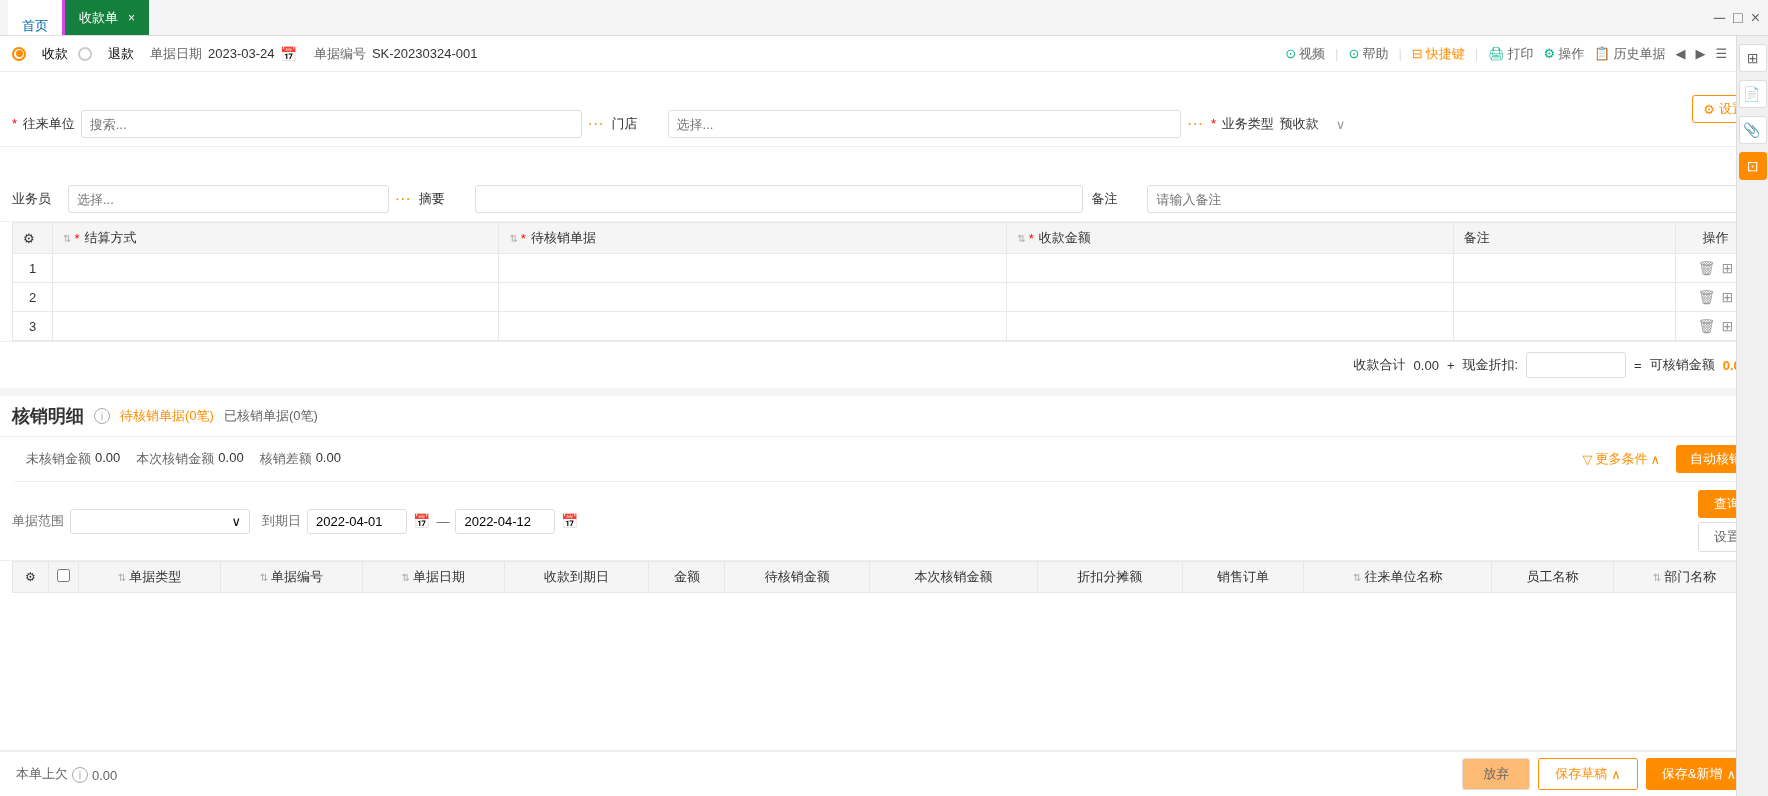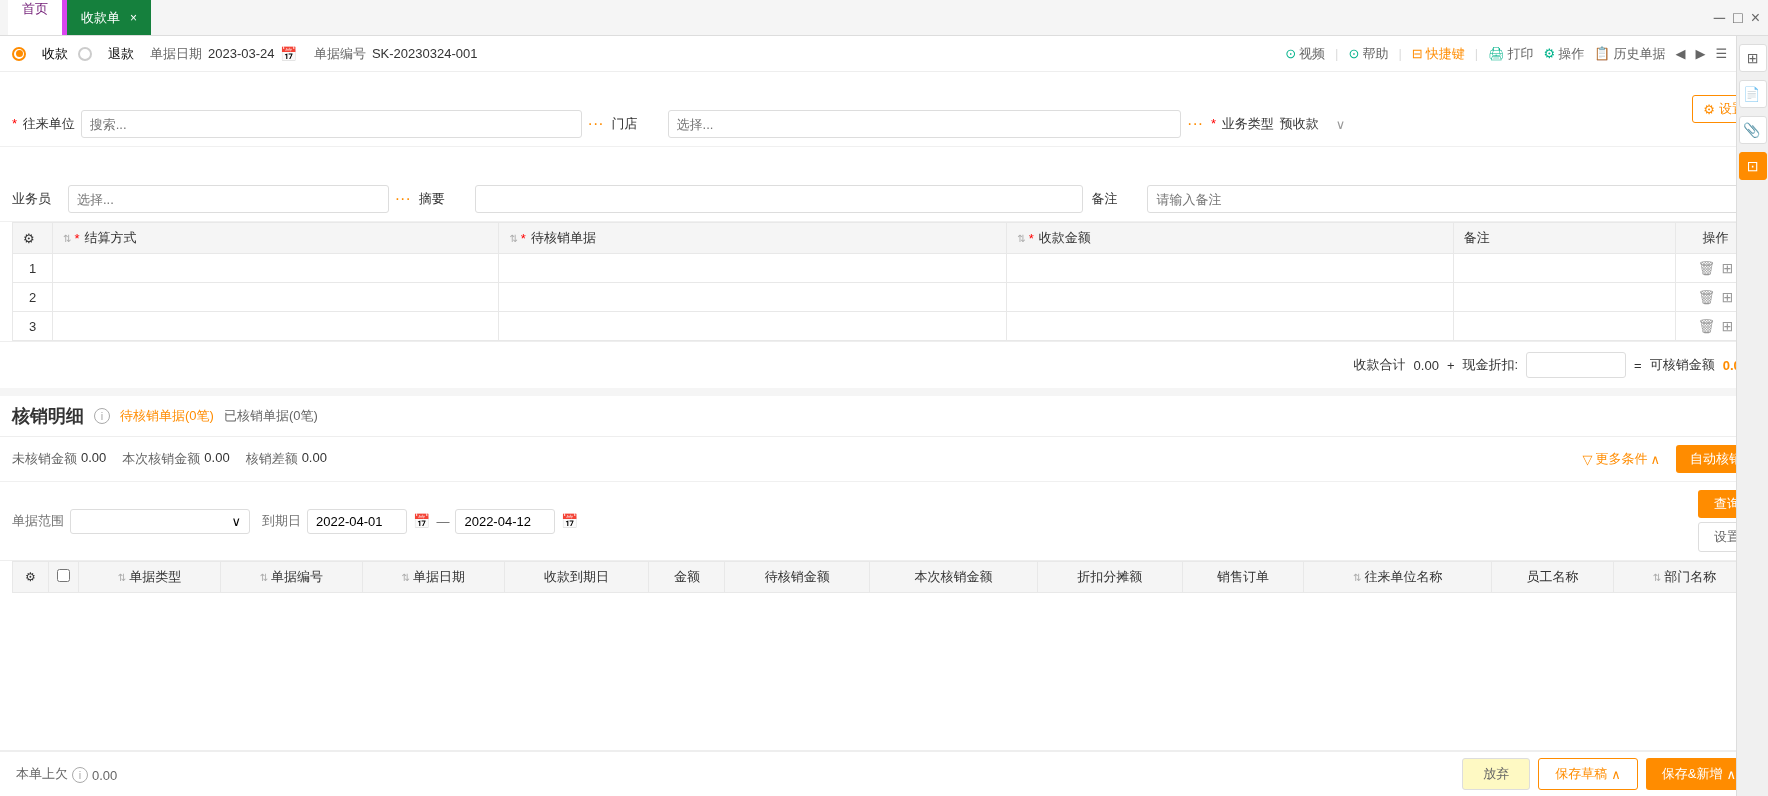--- a/index.html
+++ b/index.html
@@ -10,23 +10,23 @@
       display: flex; align-items: center;
       background: #f5f5f5;
       height: 36px;
       border-bottom: 1px solid #ddd;
       padding: 0 8px;
     }
     .tab-home {
       background: #fff;
       padding: 0 14px;
       height: 100%;
-      display: flex; align-items: flex-start;
-      color: #701a75;
-      border-right: 5px solid #d946ef;
+      display: flex; align-items: flex-end;
+      color: #0369a1;
+      border-right: 3px solid #d946ef;
       cursor: pointer;
     }
     .tab-active {
       background: #15803d;
       color: #fff;
       padding: 0 14px;
       height: 100%;
       display: flex; align-items: center;
       gap: 6px;
       cursor: pointer;
@@ -232,20 +232,21 @@
     .done-tab {
       color: #666; cursor: pointer; font-size: 13px;
     }
 
     .stats-row {
       display: flex; align-items: center;
       padding: 8px 12px;
       gap: 16px;
       color: #666;
       border-bottom: 1px solid #f0f0f0;
+      margin-left: 14px;
     }
     .stats-row .stat { display: flex; gap: 4px; }
     .stat-val { color: #333; }
     .filter-btn {
       margin-left: auto;
       color: #ff8c00; cursor: pointer;
       display: flex; align-items: center; gap: 3px;
     }
     .auto-btn {
       background: #ff8c00;
@@ -327,21 +328,21 @@
       border-top: 2px solid #eee;
       position: fixed;
       bottom: 0;
       left: 0;
       right: 0;
       height: 46px;
     }
     .footer-info { display: flex; align-items: flex-end; gap: 4px; color: #666; }
     .footer-actions { margin-left: auto; display: flex; gap: 8px; }
     .btn-abandon {
-      background: #fef9c3;
+      background: #fdba74;
       border: 1px solid #ddd;
       color: #666;
       padding: 6px 20px;
       border-radius: 3px;
       cursor: pointer;
     }
     .btn-save-draft {
       background: #fff;
       border: 1px solid #ff8c00;
       color: #ff8c00;

